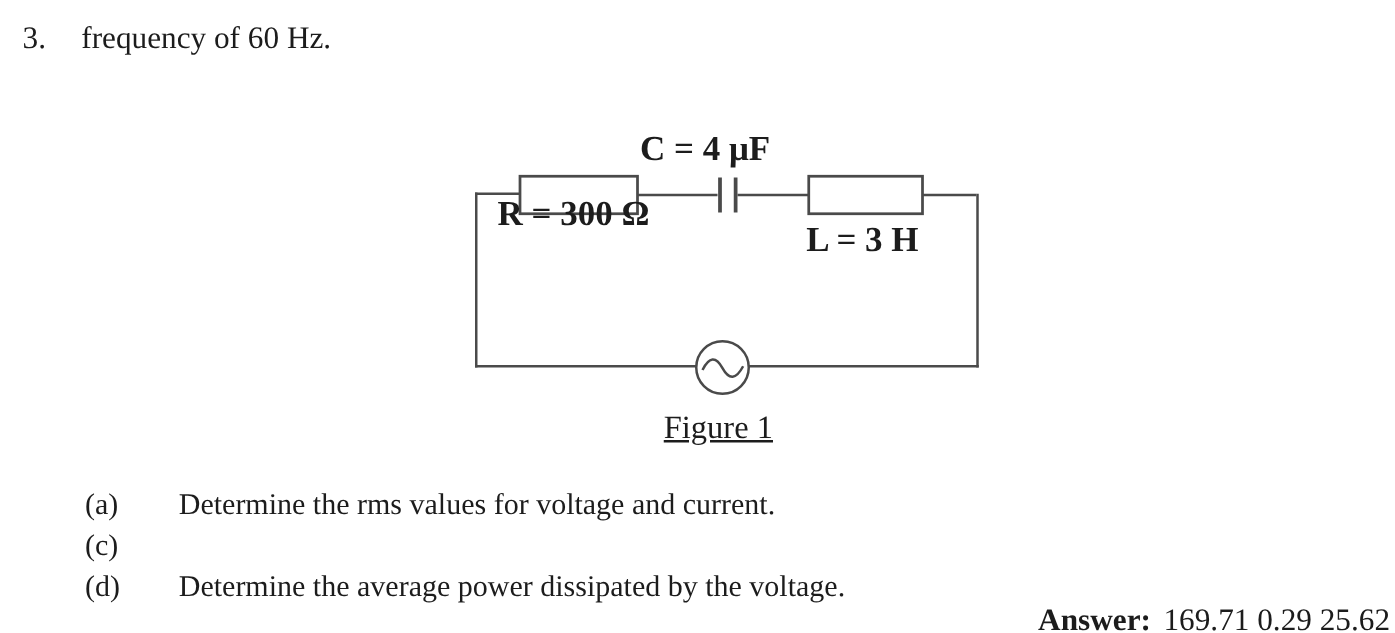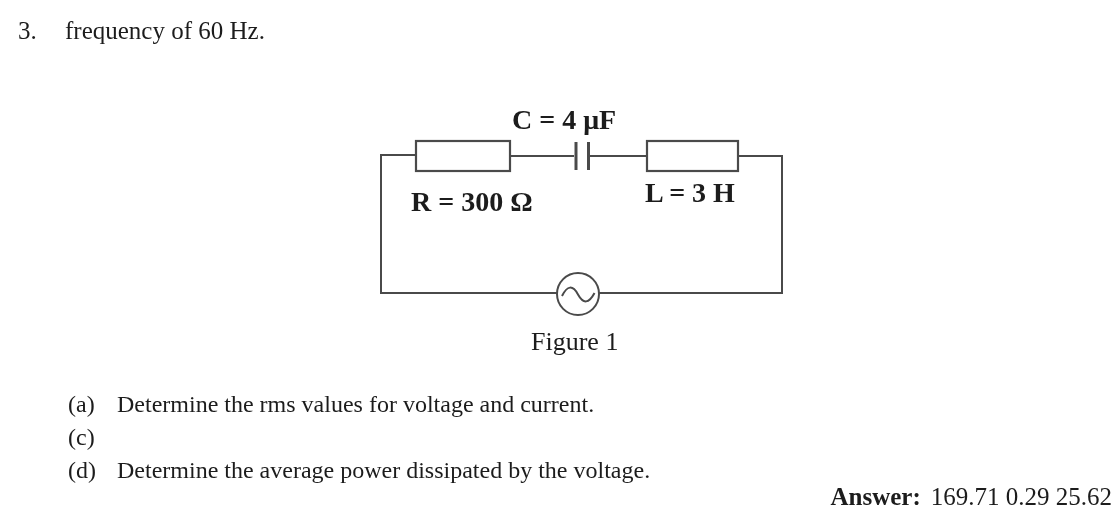--- a/index.html
+++ b/index.html
@@ -40,37 +40,38 @@
   }
 
   
   .comp-label {
     font-weight: bold;
     font-size: 28px;
     line-height: 28px;
     white-space: nowrap;
   }
   .lbl-c { left: 512px; top: 106px; }
-  .lbl-r { left: 398px; top: 188px; margin-left: 13px; }
+  .lbl-r { left: 398px; top: 158px; }
   .lbl-l { left: 645px; top: 179px; }
 
   .caption {
     left: 531px; top: 328px;
     font-size: 26px; line-height: 28px;
     white-space: nowrap;
+    text-decoration: underline;
   }
 
   
   .questions {
     left: 68px; top: 388px;
     font-size: 24px; line-height: 33px;
   }
   .q-row { display: flex; }
   .q-label { width: 49px; flex: none; }
-  .q-text { white-space: nowrap; }
+  .q-text { white-space: nowrap; margin-left: 26px; }
 
   
   .answer {
     top: 483px; right: 4px;
     font-size: 25px; line-height: 28px;
     white-space: nowrap;
   }
   .ans-label { font-weight: bold; margin-right: 10px; }
 </style>
 </head>

